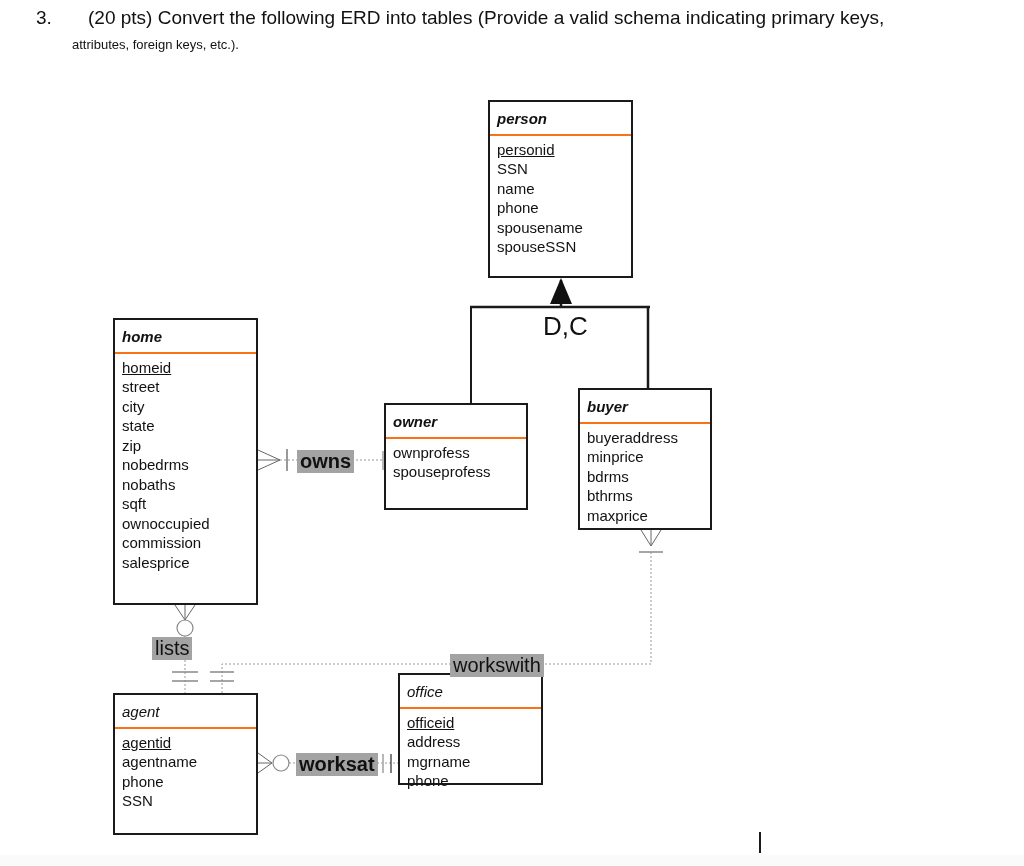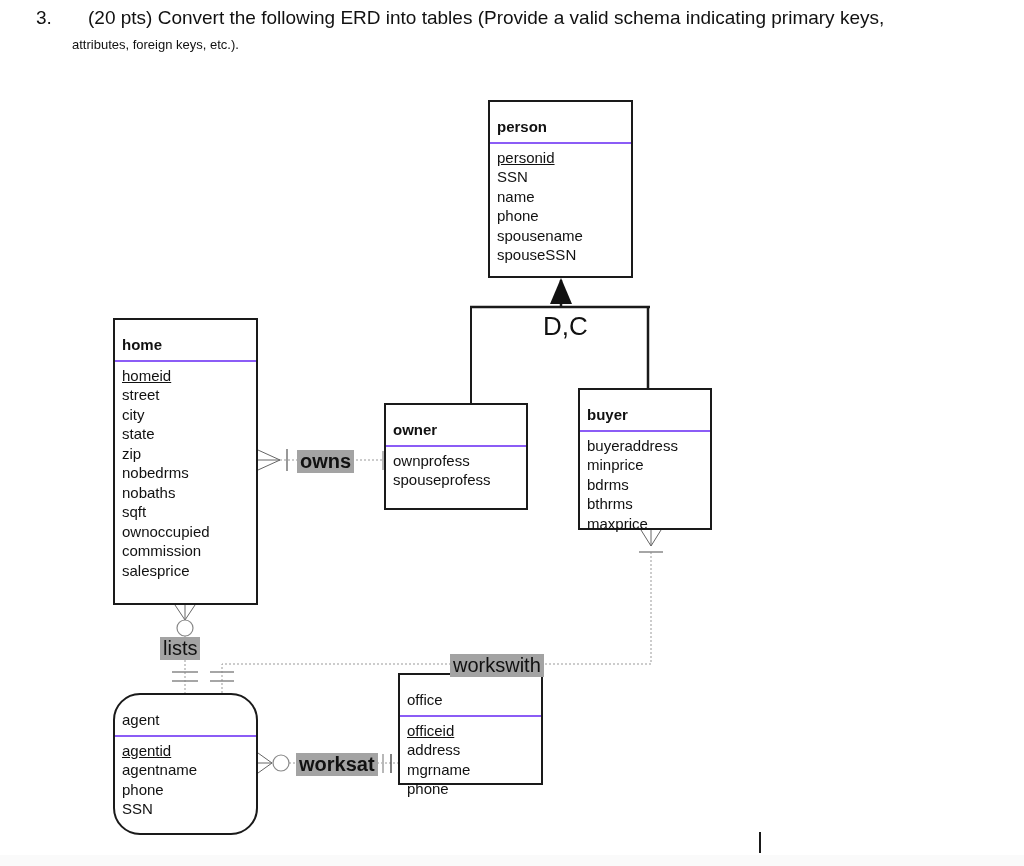--- a/index.html
+++ b/index.html
@@ -10,21 +10,21 @@
   
   .q-number{position:absolute;left:36px;top:7px;font-size:19px;}
   .q-line1{position:absolute;left:88px;top:7px;font-size:19px;white-space:nowrap;}
   .q-line2{position:absolute;left:72px;top:37px;font-size:13px;white-space:nowrap;}
   
   .entity{
     position:absolute;background:#fff;border:2px solid #1a1a1a;box-sizing:border-box;
     font-size:15px;line-height:19.5px;z-index:2;
   }
   .entity-title{
-    border-bottom:2px solid #8b5cf6;padding:15px 7px 5px 7px;box-sizing:border-box;
+    border-bottom:2px solid #f97316;padding:7px 7px 5px 7px;box-sizing:border-box;font-style:italic;
   }
   .entity-title.bold{font-weight:700;}
   .entity-attrs{padding:4px 4px 0 7px;}
   .attr{white-space:nowrap;}
   .attr.pk{text-decoration:underline;}
   
   svg.connectors{position:absolute;left:0;top:0;z-index:1;pointer-events:none;}
   
   .rel-label{
     position:absolute;background:#a3a3a3;padding:0 3px;font-size:20px;z-index:3;white-space:nowrap;
@@ -132,42 +132,42 @@
   <div class="entity-title bold">buyer</div>
   <div class="entity-attrs">
     <div class="attr">buyeraddress</div>
     <div class="attr">minprice</div>
     <div class="attr">bdrms</div>
     <div class="attr">bthrms</div>
     <div class="attr">maxprice</div>
   </div>
 </div>
 
-<div class="entity" style="left:113px;top:693px;width:145px;height:142px;border-radius:27px;">
+<div class="entity" style="left:113px;top:693px;width:145px;height:142px;">
   <div class="entity-title">agent</div>
   <div class="entity-attrs">
     <div class="attr pk">agentid</div>
     <div class="attr">agentname</div>
     <div class="attr">phone</div>
     <div class="attr">SSN</div>
   </div>
 </div>
 
 <div class="entity" style="left:398px;top:673px;width:145px;height:112px;">
   <div class="entity-title">office</div>
   <div class="entity-attrs">
     <div class="attr pk">officeid</div>
     <div class="attr">address</div>
     <div class="attr">mgrname</div>
     <div class="attr">phone</div>
   </div>
 </div>
 
 <div class="rel-label heavy" style="left:297px;top:450px;">owns</div>
-<div class="rel-label" style="left:160px;top:637px;">lists</div>
+<div class="rel-label" style="left:152px;top:637px;">lists</div>
 <div class="rel-label" style="left:450px;top:654px;">workswith</div>
 <div class="rel-label heavy" style="left:296px;top:753px;">worksat</div>
 
 <div class="dc-label">D,C</div>
 
 <div class="text-cursor"></div>
 
 <div class="bottom-strip"></div>
 
 </body></html>

